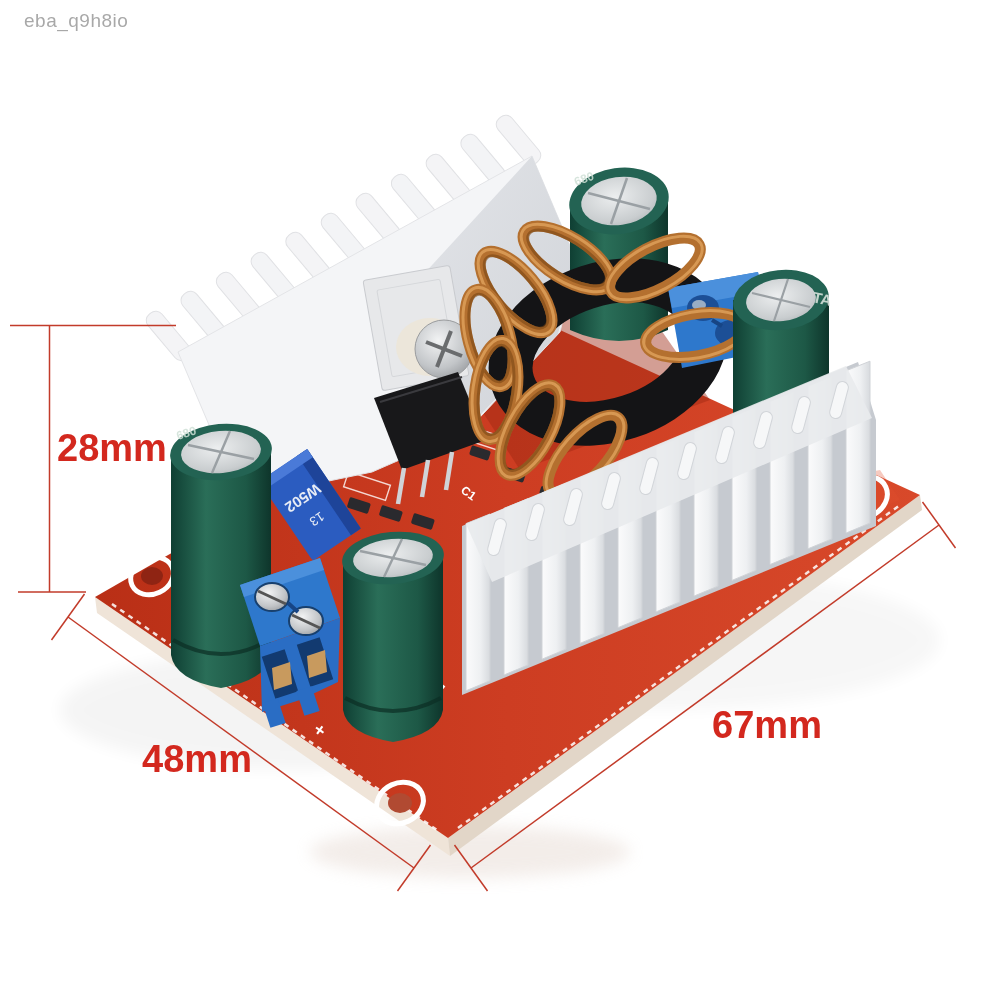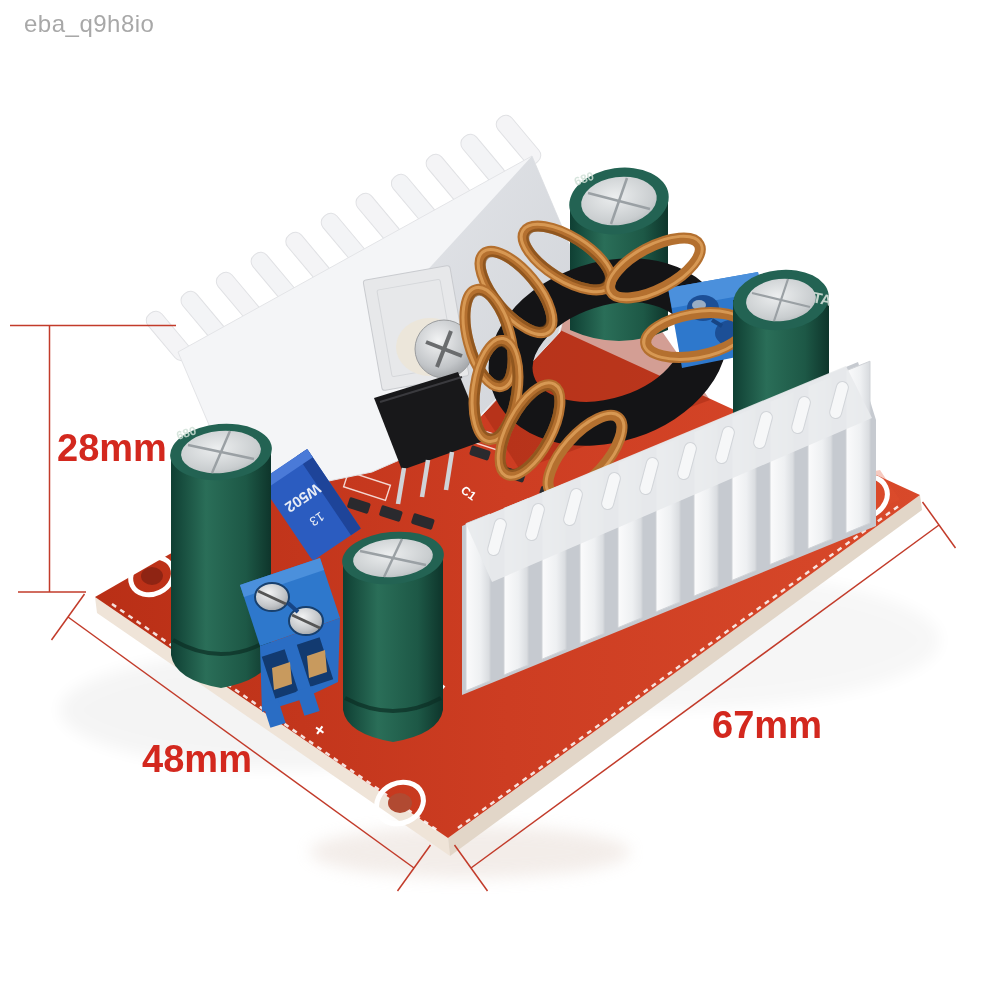--- a/index.html
+++ b/index.html
@@ -8,21 +8,21 @@
     --cap-green:#236353; --cap-green-dark:#123c30; --cap-silver:#ced2d4;
     --copper:#b4702f; --copper-light:#e0a35c; --copper-dark:#7a4616;
     --terminal-blue:#2e78cc; --terminal-blue-dark:#1c4f96; --trimmer-blue:#2b5cc0;
     --component-black:#18181a; --silk-white:#ffffff;
     --dim-red:#d3281e; --line-red:#c23b2a; --watermark-gray:#9a9a9a;
   }
   html,body{margin:0;padding:0;background:#fff;}
   #stage{position:relative;width:1001px;height:1001px;background:#ffffff;overflow:hidden;
          font-family:"Liberation Sans",sans-serif;}
   #scene{position:absolute;left:0;top:0;}
-  .watermark{position:absolute;left:24px;top:10px;font-size:24px;letter-spacing:.5px;
+  .watermark{position:absolute;left:24px;top:10px;font-size:19px;letter-spacing:.5px;
              color:var(--watermark-gray);opacity:.85;}
   .dim-label{font-family:"Liberation Sans",sans-serif;font-size:38px;font-weight:bold;
              fill:var(--dim-red);}
   .dim-line{stroke:var(--line-red);stroke-width:1.5;fill:none;}
   .silk{fill:var(--silk-white);font-family:"Liberation Sans",sans-serif;font-weight:bold;}
   .capmark{font-family:"Liberation Sans",sans-serif;font-weight:bold;opacity:.85;}
 </style>
 </head>
 <body>
 

